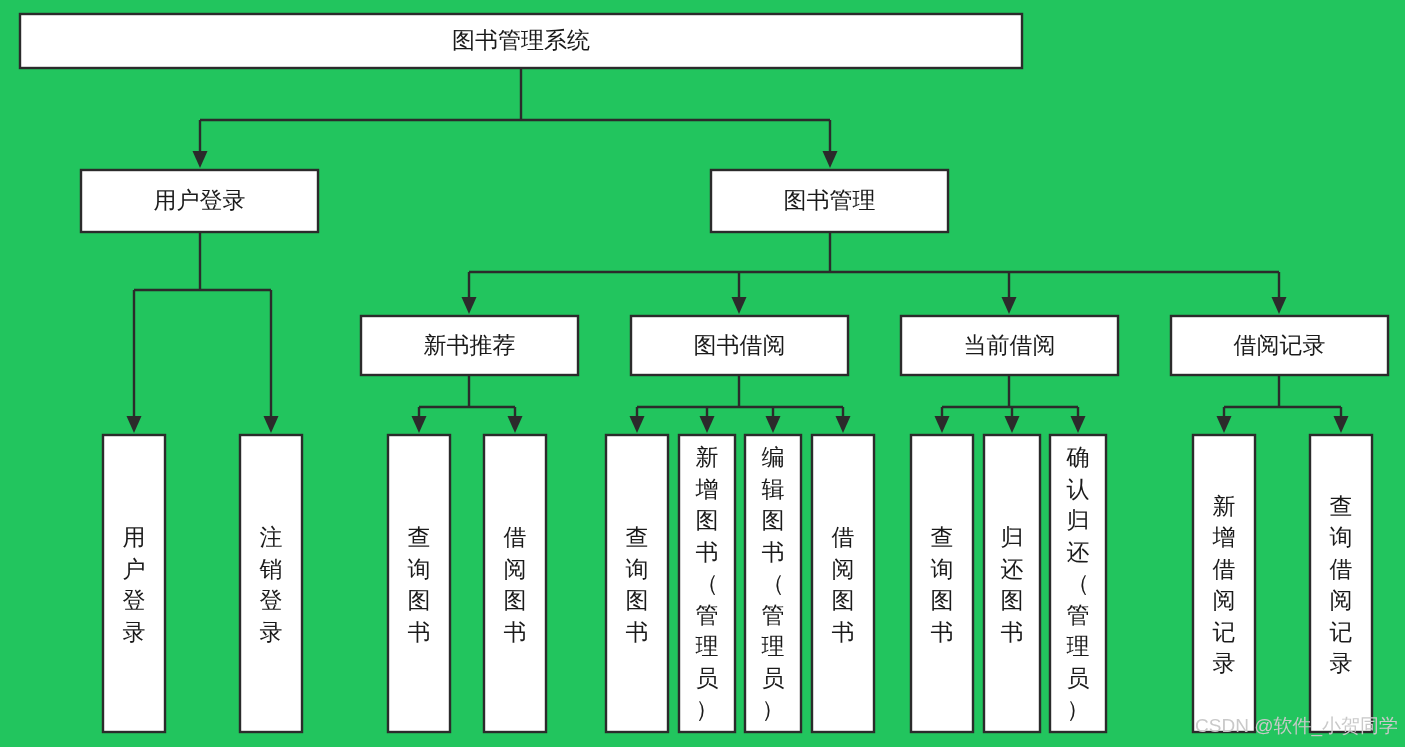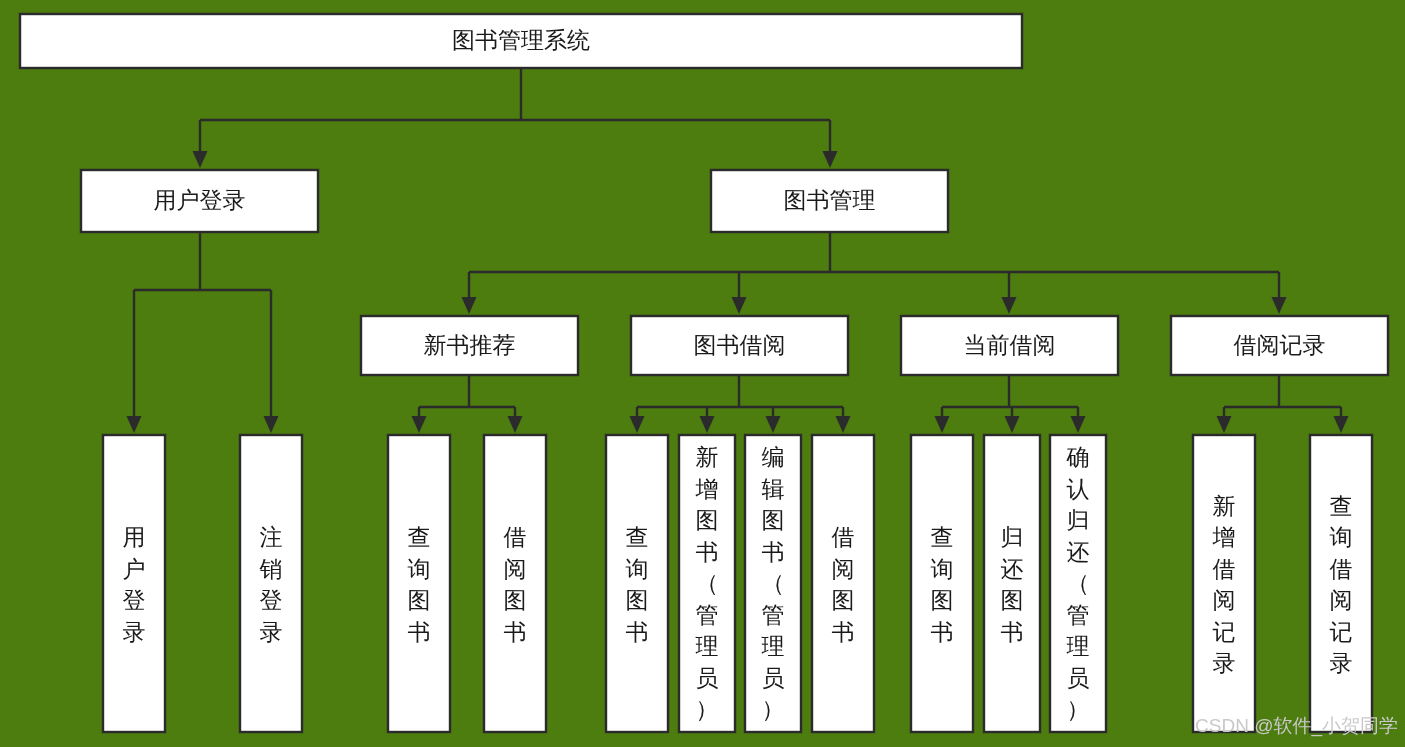--- a/index.html
+++ b/index.html
@@ -7,21 +7,21 @@
     padding: 0;
     background: #ffffff;
   }
   body {
     font-family: "Liberation Sans", "DejaVu Sans", sans-serif;
   }
   #diagram-root {
     position: relative;
     width: 1405px;
     height: 747px;
-    background: #4d7c0f;
+    background: #22c55e;
     overflow: hidden;
   }
   #diagram-svg {
     position: absolute;
     left: 0;
     top: 0;
     width: 1405px;
     height: 747px;
   }
   .node-box {

